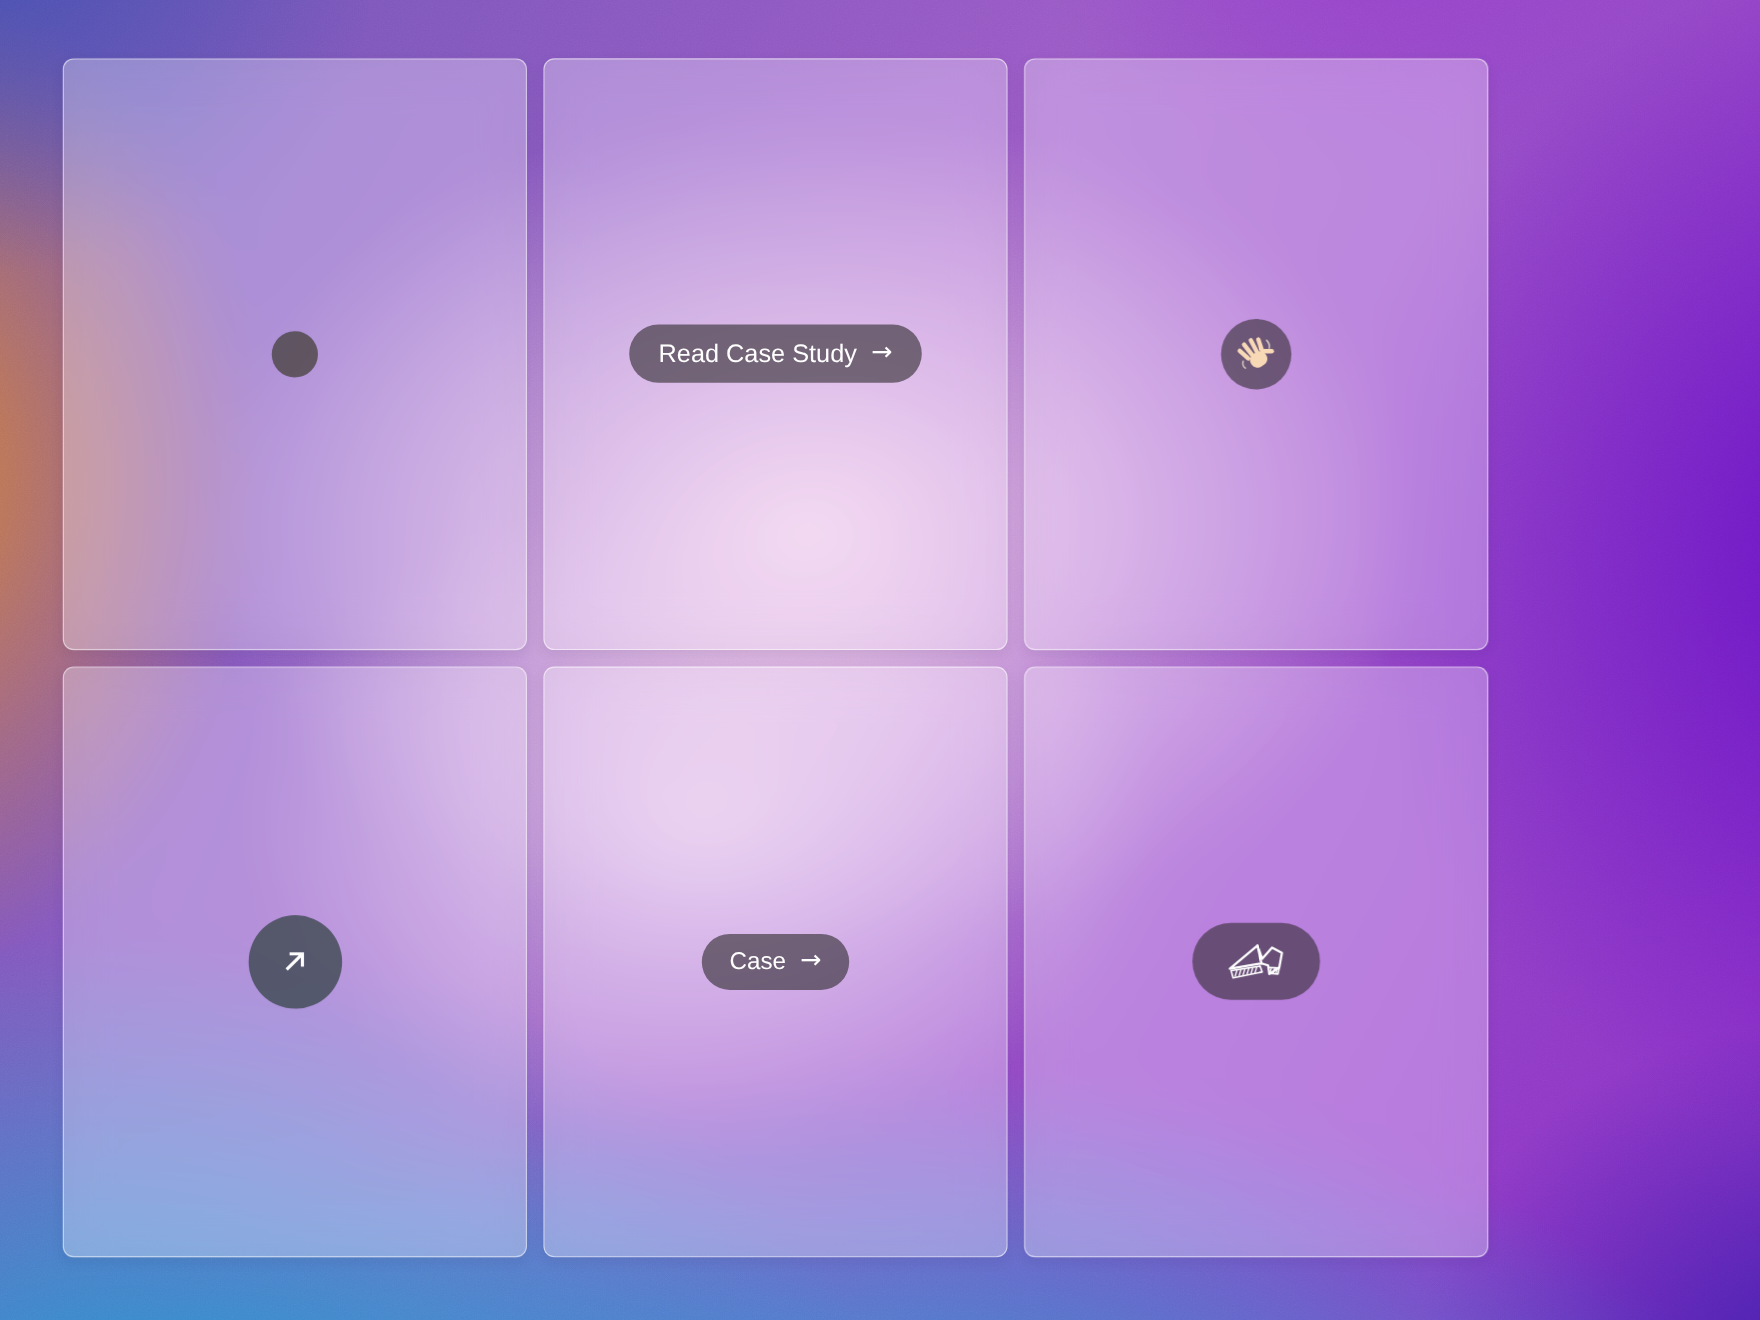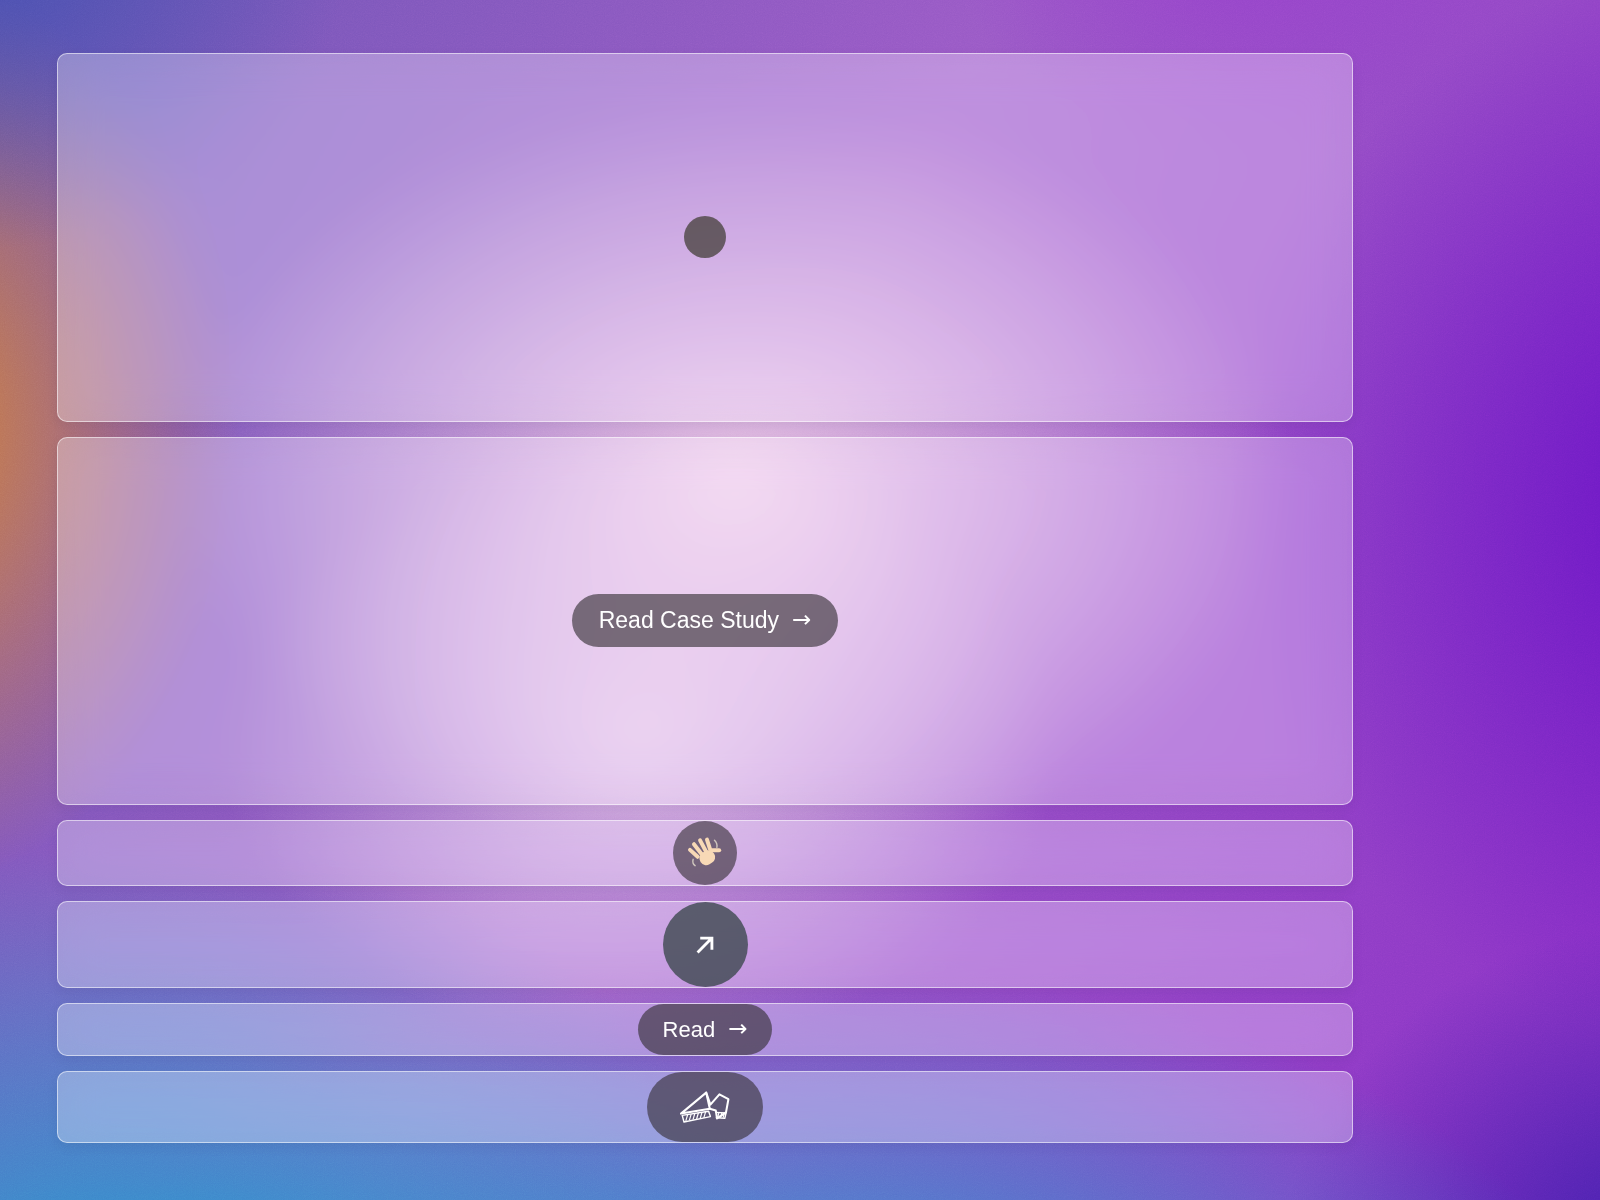--- a/index.html
+++ b/index.html
@@ -14,21 +14,21 @@
       radial-gradient(620px 560px at 104% 106%, rgba(56,30,170,0.95) 0%, rgba(56,30,170,0) 62%),
       radial-gradient(800px 900px at 107% 42%, rgba(102,16,198,0.95) 0%, rgba(102,16,198,0) 60%),
       radial-gradient(520px 420px at 78% -8%, rgba(150,60,205,0.85) 0%, rgba(150,60,205,0) 60%),
       radial-gradient(900px 620px at 46% 40%, rgba(238,205,230,0.9) 0%, rgba(238,205,230,0) 62%),
       radial-gradient(700px 500px at 40% 62%, rgba(233,210,235,0.72) 0%, rgba(233,210,235,0) 60%),
       linear-gradient(118deg, #6f56b6 0%, #9a5ac6 45%, #8b30c6 100%);
   }
   .grain{position:absolute;inset:0;width:1600px;height:1200px;opacity:.14;mix-blend-mode:overlay;pointer-events:none;}
   .grid{
     position:absolute;left:57px;top:53px;width:1296px;height:1090px;
-    display:grid;grid-template-columns:repeat(1,1fr);grid-template-rows:1fr 1fr;
+    display:grid;grid-template-columns:repeat(3,1fr);grid-template-rows:1fr 1fr;
     column-gap:70px;row-gap:62px;gap:15px;
   }
   .card{
     border-radius:10px;
     border:1.5px solid rgba(255,255,255,0.55);
     background:rgba(255,255,255,0.30);
     -webkit-backdrop-filter:blur(22px) brightness(1.04);
     backdrop-filter:blur(22px) brightness(1.04);
     box-shadow:0 4px 12px rgba(30,20,70,0.08);
     display:flex;align-items:center;justify-content:center;
@@ -98,21 +98,21 @@
   <div class="card">
     <button class="circle-btn arrow-circle">
       <svg width="34" height="34" viewBox="0 0 32 32">
         <path d="M9 23 L22.5 9.5 M11.5 9.5 H22.5 V20.5" stroke="#ffffff" stroke-width="2.7" fill="none"></path>
       </svg>
     </button>
   </div>
 
   <div class="card">
     <button class="pill pill-small">
-      <span>Read</span>
+      <span>Case</span>
       <span class="arrow-glyph">→</span>
     </button>
   </div>
 
   <div class="card">
     <button class="doodle-pill">
       <svg width="60" height="44" viewBox="0 0 100 72">
         <g fill="none" stroke="#ffffff" stroke-width="3.4" stroke-linejoin="round" stroke-linecap="round">
 
           <path d="M10 47 L52 12 L58 39 Z"></path>

